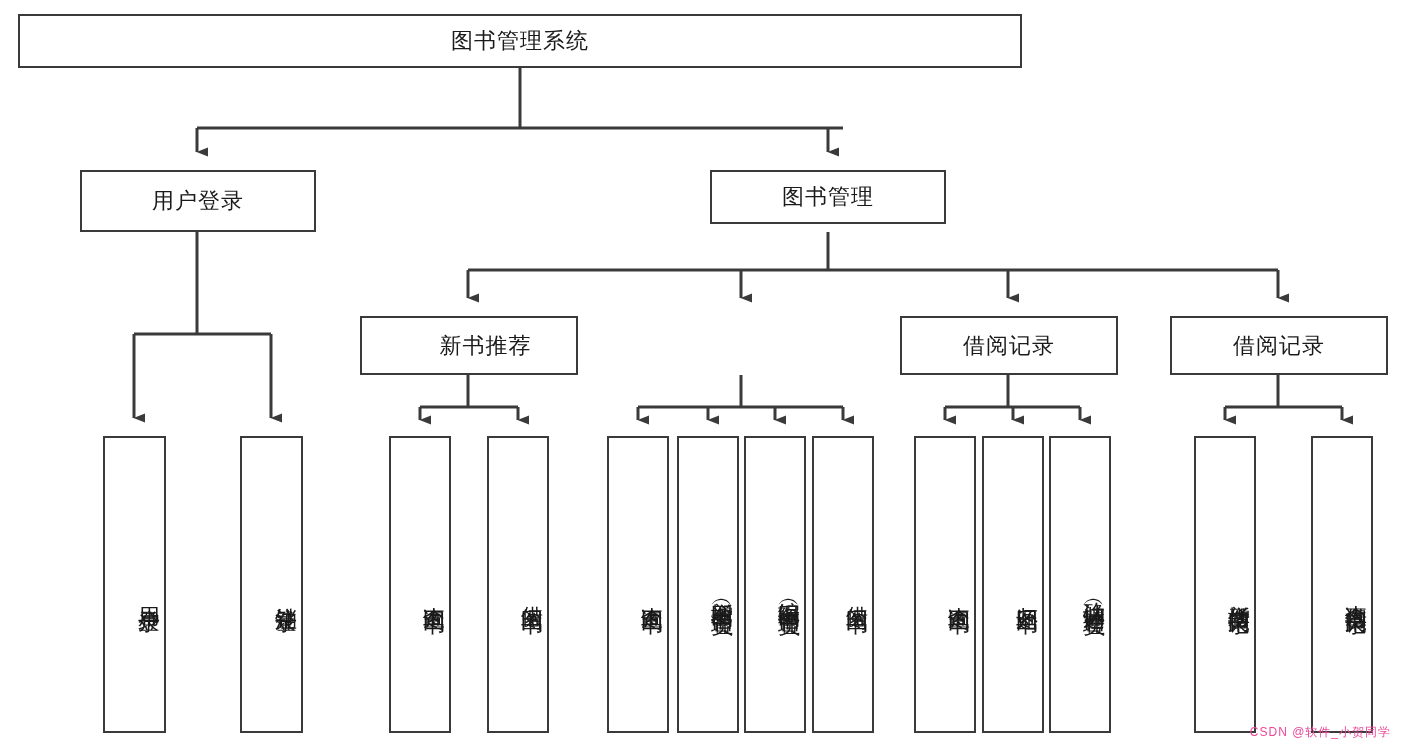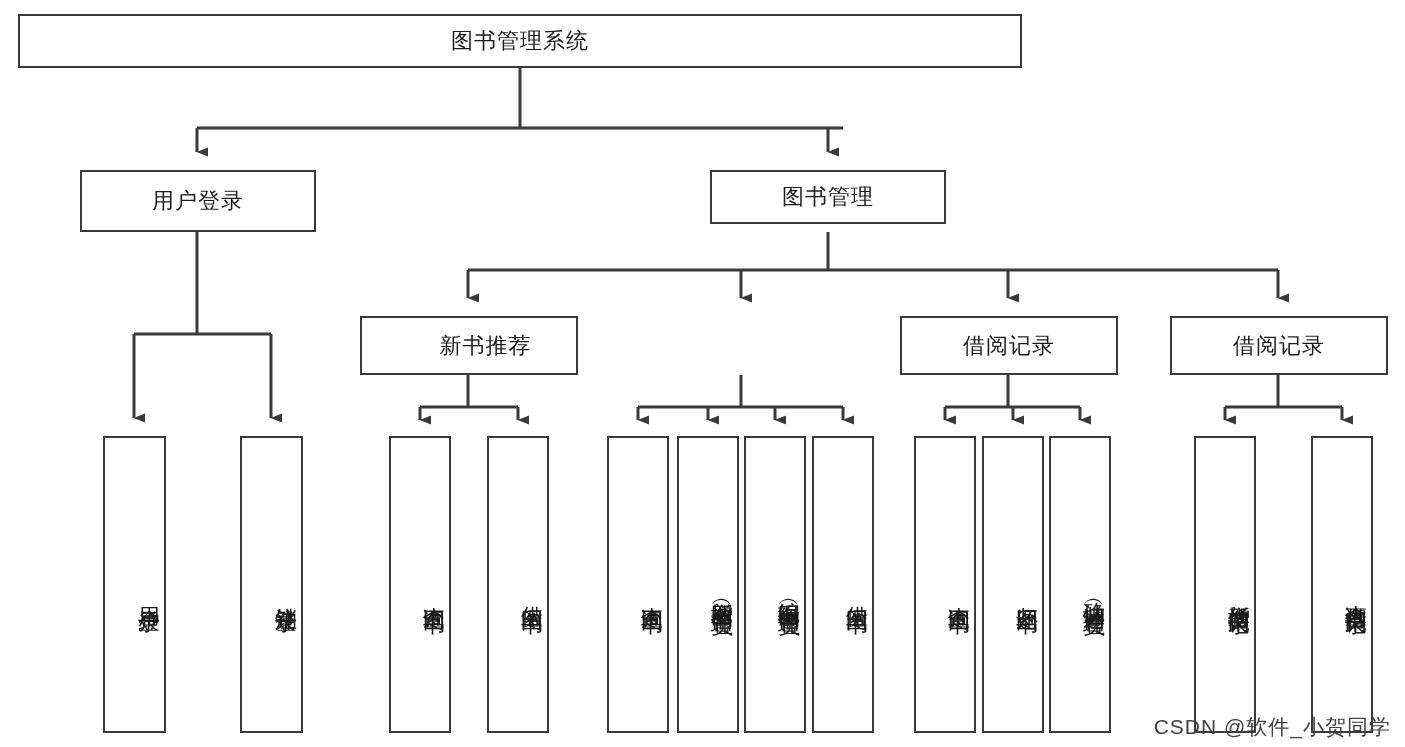--- a/index.html
+++ b/index.html
@@ -50,22 +50,22 @@
     display:block;
     white-space:pre-line;
   }
   .node.v .lbl{
     white-space:normal;
   }
   #watermark{
     position:absolute;
     right:14px;
     bottom:6px;
-    font-size:21px;
-    color:#404040;
+    font-size:12px;
+    color:#ec4899;
     letter-spacing:1px;
     z-index:3;
     white-space:nowrap;
   }
 </style>
 </head>
 <body>
 
 <div id="canvas">
 

